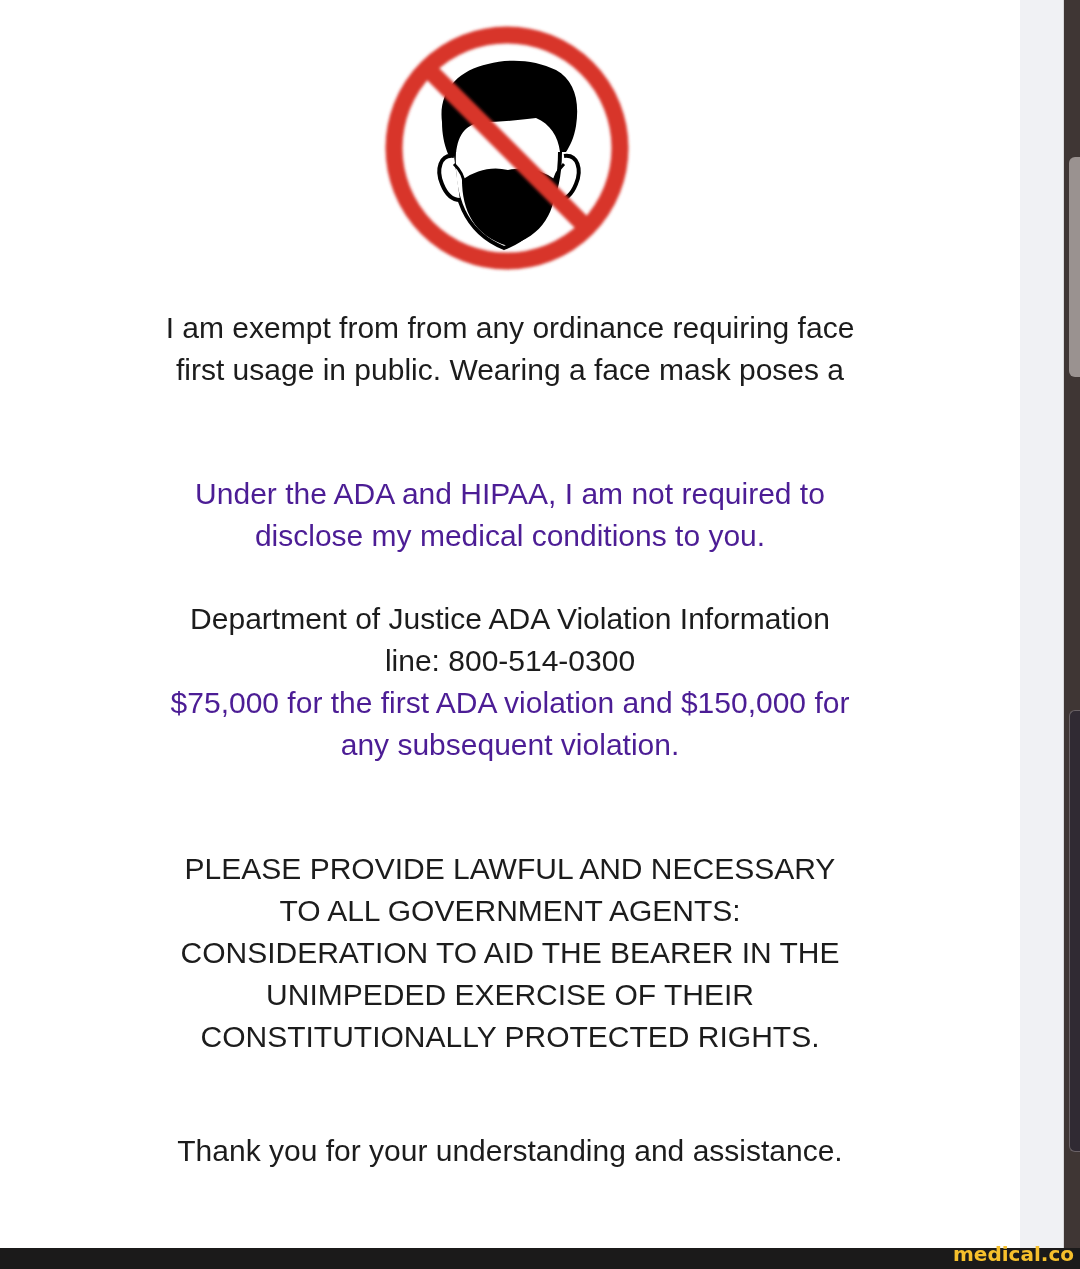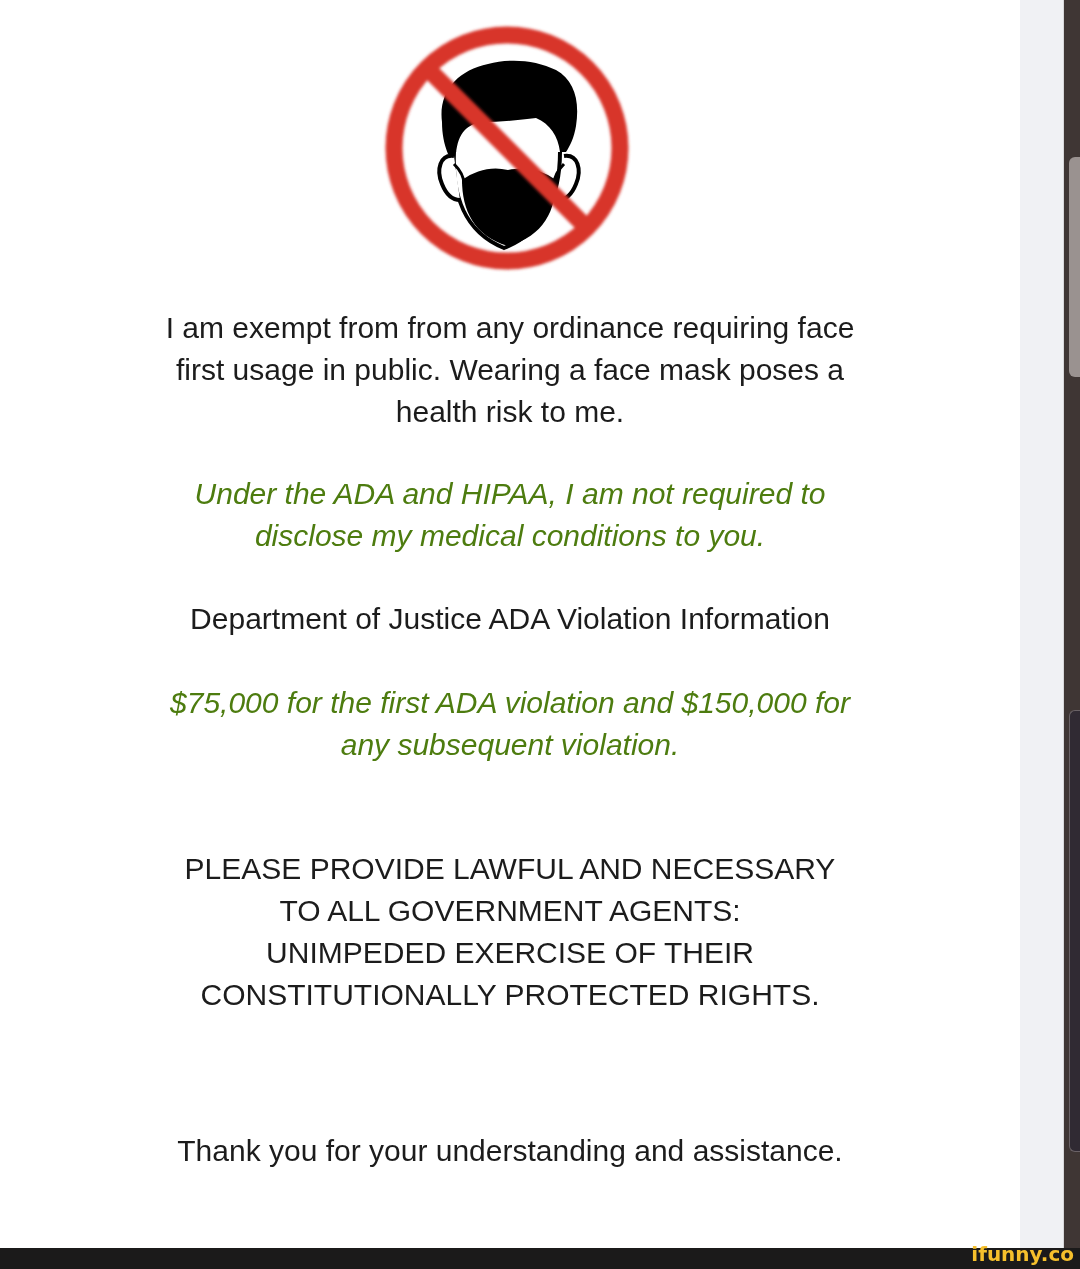--- a/index.html
+++ b/index.html
@@ -91,21 +91,21 @@
     .text-block {
       position: absolute;
       left: 60px;
       width: 900px;
       text-align: center;
       font-family: "Liberation Sans", sans-serif;
       font-size: 30px;
       line-height: 42px;
       color: #1c1c1c;
     }
-    .blue { color: #4d7c0f; font-style: italic; }
+    .blue { color: #4c1d95; }
     .p1 { top: 307px; }
     .p2 { top: 473px; }
     .p3 { top: 598px; }
     .p4 { top: 682px; }
     .p5 { top: 848px; }
     .p6 { top: 1098px; margin-top: 32px; }
     .line { display: block; }
   </style>
 </head>
 <body>
@@ -140,51 +140,52 @@
         <g filter="url(#blur)">
           <circle cx="147" cy="134" r="113" fill="none" stroke="#d8342a" stroke-width="17"></circle>
           <line x1="68" y1="55" x2="226" y2="213" stroke="#d8342a" stroke-width="17"></line>
         </g>
       </svg>
     </div>
 
     <div class="text-block p1">
       <span class="line">I am exempt from from any ordinance requiring face</span>
       <span class="line">first usage in public. Wearing a face mask poses a</span>
-      <span class="line">health risk to me.</span>
     </div>
 
     <div class="text-block p2 blue">
       <span class="line">Under the ADA and HIPAA, I am not required to</span>
       <span class="line">disclose my medical conditions to you.</span>
     </div>
 
     <div class="text-block p3">
       <span class="line">Department of Justice ADA Violation Information</span>
+      <span class="line">line: 800-514-0300</span>
     </div>
 
     <div class="text-block p4 blue">
       <span class="line">$75,000 for the first ADA violation and $150,000 for</span>
       <span class="line">any subsequent violation.</span>
     </div>
 
     <div class="text-block p5">
       <span class="line">PLEASE PROVIDE LAWFUL AND NECESSARY</span>
       <span class="line">TO ALL GOVERNMENT AGENTS:</span>
+      <span class="line">CONSIDERATION TO AID THE BEARER IN THE</span>
       <span class="line">UNIMPEDED EXERCISE OF THEIR</span>
       <span class="line">CONSTITUTIONALLY PROTECTED RIGHTS.</span>
     </div>
 
     <div class="text-block p6">
       <span class="line">Thank you for your understanding and assistance.</span>
     </div>
   </div>
 
   <div class="gutter"></div>
   <div class="scroll-track"></div>
   <div class="scroll-thumb-top"></div>
   <div class="scroll-thumb-bottom"></div>
 
   <div class="footer-bar"></div>
   <div class="watermark">
-    <span>ifunny.co</span>
+    <span>medical.co</span>
   </div>
 </div>
 
 </body></html>

